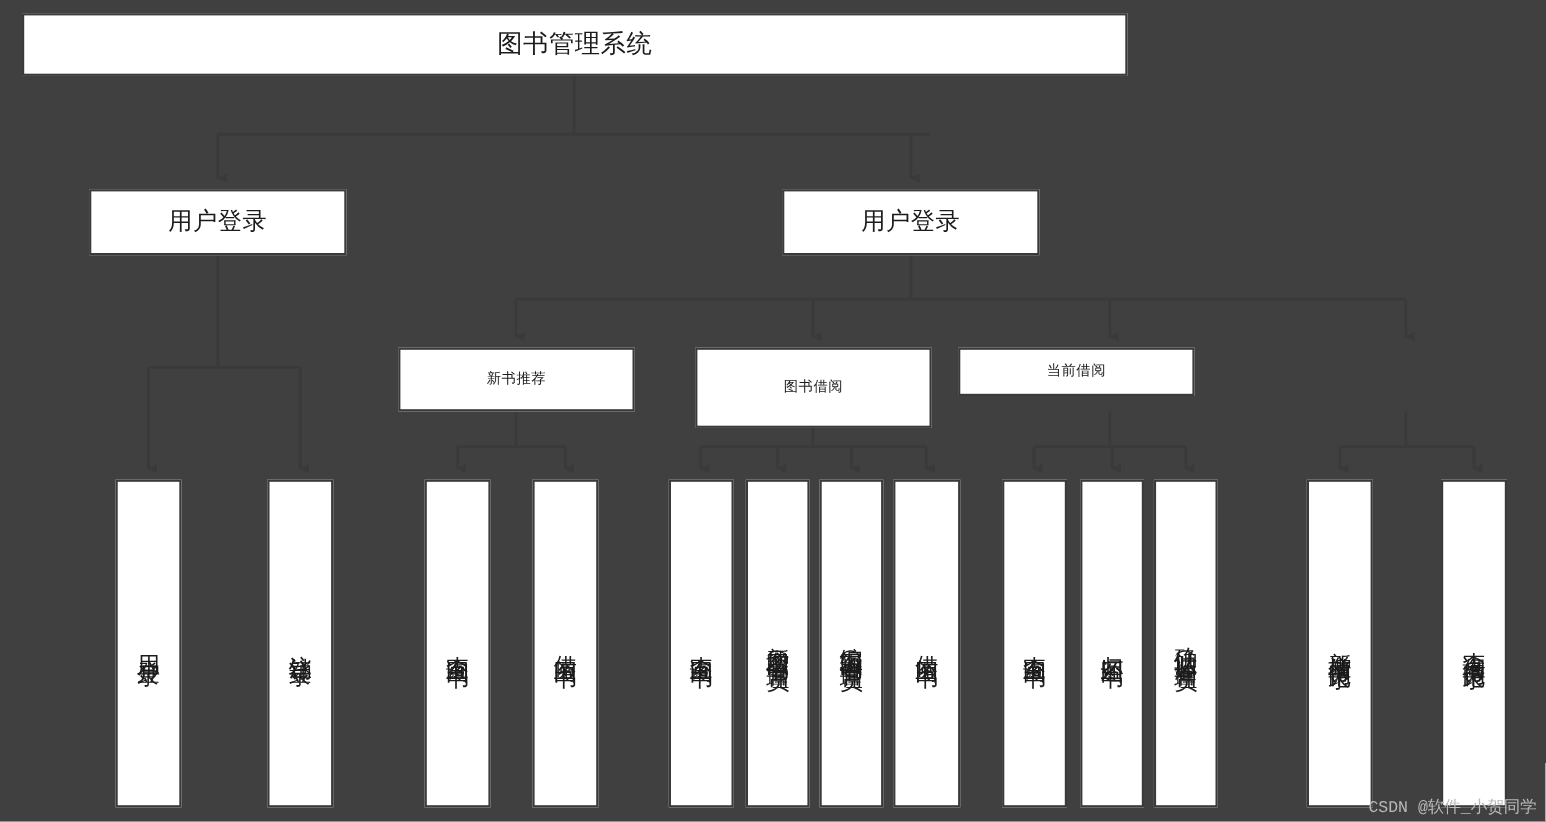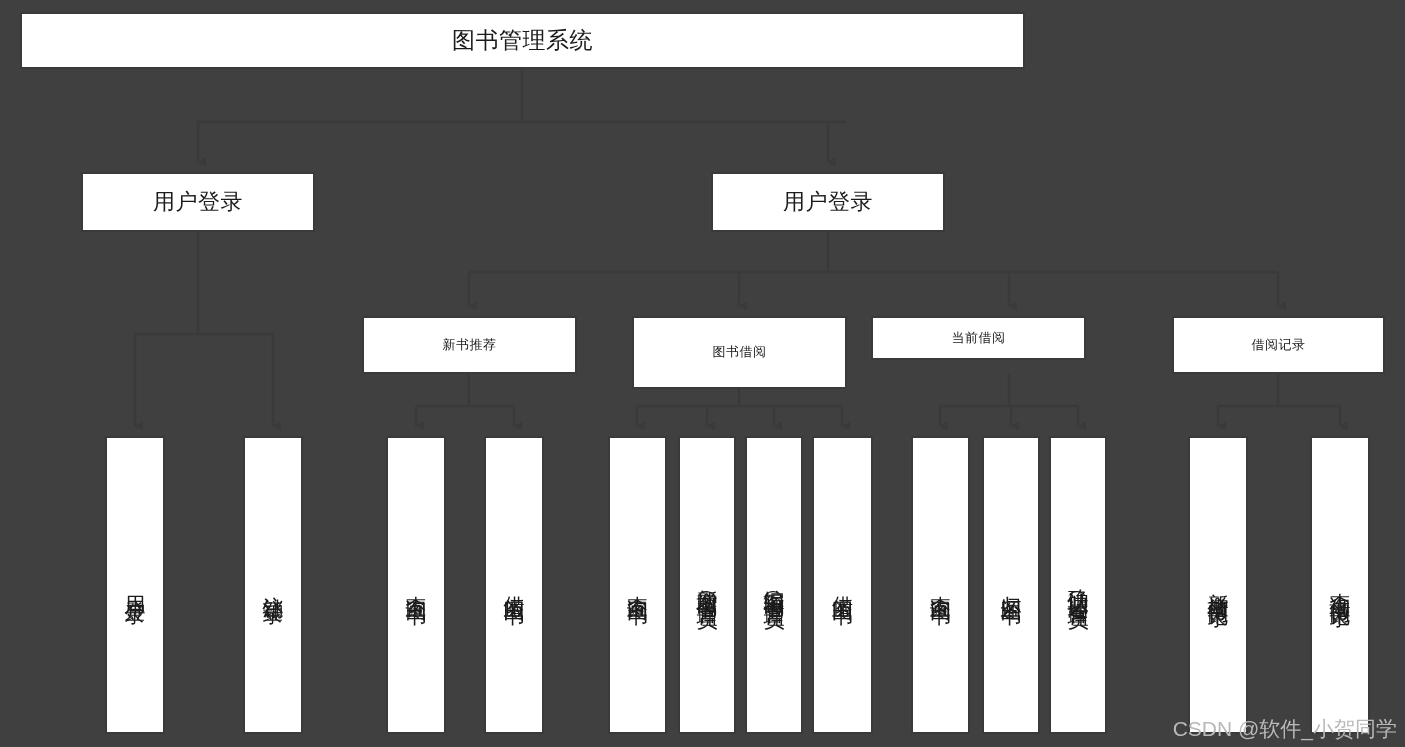--- a/index.html
+++ b/index.html
@@ -51,25 +51,25 @@
     line-height: 1.05;
   }
   .node.root .node-label { font-size: 23px; }
   .node.level2 .node-label { font-size: 22px; }
   .node.level3 .node-label { font-size: 13px; }
   .node.leaf .node-label { font-size: 21px; }
   #watermark {
     position: absolute;
     right: 8px;
     bottom: 4px;
-    font-size: 21px;
+    font-size: 15px;
     color: #b9b9b9;
     z-index: 6;
     white-space: nowrap;
-    font-family: Liberation Sans, sans-serif;
+    font-family: Liberation Mono, monospace;
   }
 </style>
 </head>
 <body>
 
 <div id="diagram-root">
 
   <svg id="svg-layer" viewBox="0 0 1405 747">
     <defs>
       <marker id="arrowhead" markerWidth="9" markerHeight="9" refX="4.2" refY="8" orient="auto" markerUnits="userSpaceOnUse">
@@ -133,23 +133,20 @@
 
   <div class="node level3" style="left:362px; top:316px; width:215px; height:58px;">
     <span class="node-label">新书推荐</span>
   </div>
   <div class="node level3" style="left:632px; top:316px; width:215px; height:73px;">
     <span class="node-label">图书借阅</span>
   </div>
   <div class="node level3" style="left:871px; top:316px; width:215px; height:44px;">
     <span class="node-label">当前借阅</span>
   </div>
-  <div class="node level3" style="left:1172px; top:316px; width:213px; height:58px;">
-    <span class="node-label">借阅记录</span>
-  </div>
 
   <div class="node leaf vertical" style="left:105px; top:436px; width:60px; height:298px;">
     <span class="node-label">用户登录</span>
   </div>
   <div class="node leaf vertical" style="left:243px; top:436px; width:60px; height:298px;">
     <span class="node-label">注销登录</span>
   </div>
   <div class="node leaf vertical" style="left:386px; top:436px; width:60px; height:298px;">
     <span class="node-label">查询图书</span>
   </div>

